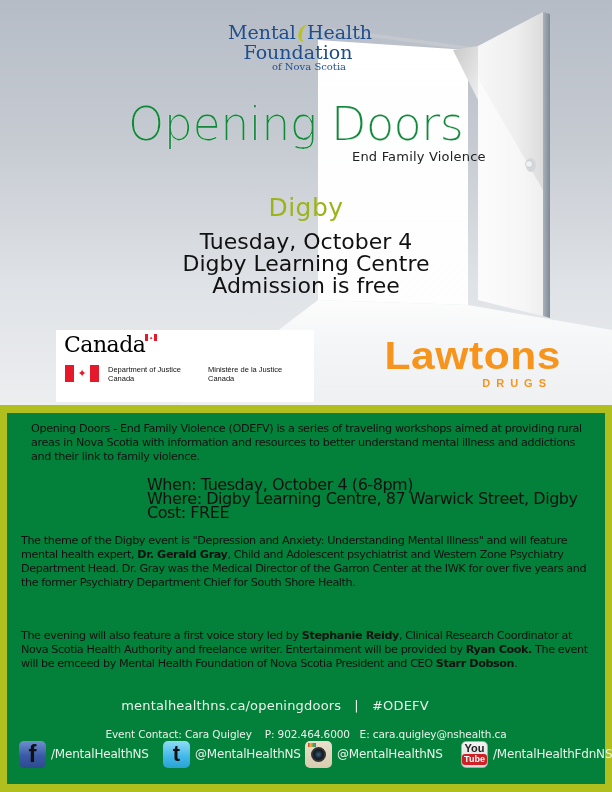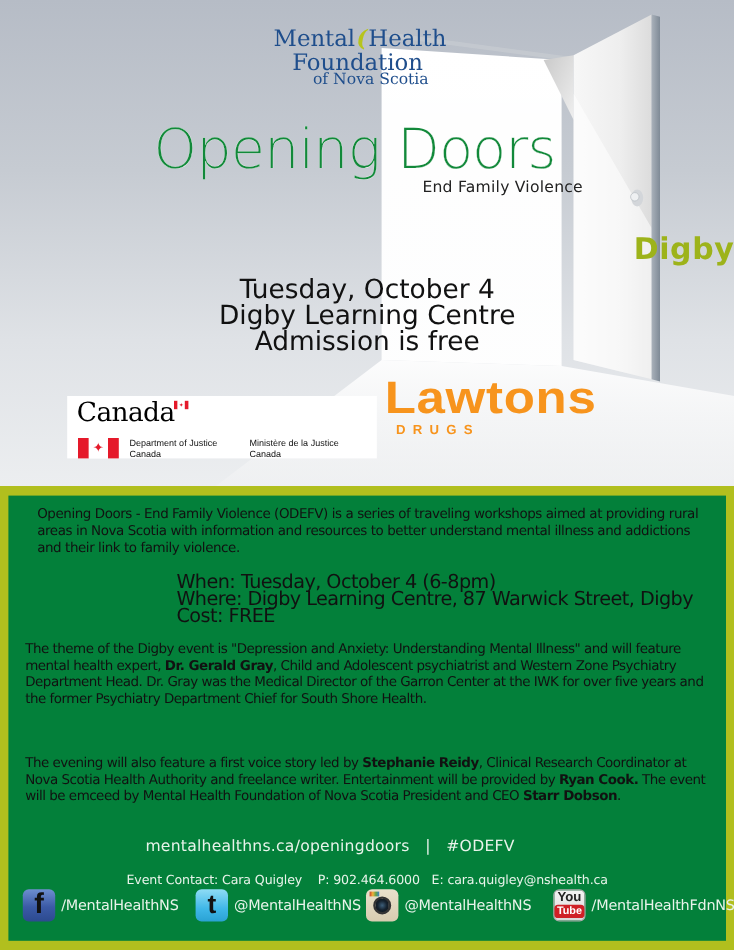--- a/index.html
+++ b/index.html
@@ -19,46 +19,46 @@
       position: absolute; left: 0; top: 0; width: 612px; height: 405px;
     }
     .door-svg { position: absolute; left: 0; top: 0; }
 
     .mhf-logo {
       position: absolute; left: 200px; top: 22px; width: 200px; text-align: center;
       font-family: "DejaVu Serif", serif; color: #1f4e8c;
     }
     .mhf-line1 { font-size: 19px; font-weight: normal; letter-spacing: 0px; line-height: 21px; white-space: nowrap; }
     .mhf-line2 { font-size: 19px; line-height: 19px; margin-left: -4px; }
-    .mhf-line3 { font-size: 13px; line-height: 10px; margin-left: 18px; }
+    .mhf-line3 { font-size: 10px; line-height: 10px; margin-left: 18px; }
     .mhf-leaf { display: inline-block; color: #b6c41d; font-weight: bold; font-size: 19px; transform: skewX(-12deg); margin: 0 1px; }
 
     .title {
       position: absolute; left: 128px; top: 98px;
       font-family: "DejaVu Sans", sans-serif; font-weight: 200;
       font-size: 46px; color: #12893a; letter-spacing: -0.5px; line-height: 52px;
       white-space: nowrap;
       -webkit-text-stroke: 0.2px #fff;
     }
     .subtitle {
       position: absolute; left: 352px; top: 149px;
       font-size: 13px; color: #222; letter-spacing: 0.2px; white-space: nowrap;
     }
     .location {
-      position: absolute; left: 0; width: 612px; top: 193px; text-align: right;
-      font-size: 25px; color: #9db31a; font-weight: bold; letter-spacing: 0.5px;
+      position: absolute; left: 0; width: 612px; top: 193px; text-align: center;
+      font-size: 25px; color: #9db31a; font-weight: normal; letter-spacing: 0.5px;
     }
     .event-lines {
       position: absolute; left: 0; width: 612px; top: 231px; text-align: center;
       font-size: 22px; color: #111; line-height: 22px;
     }
 
     
     .canada-box {
-      position: absolute; left: 56px; top: 330px; width: 258px; height: 52px;
+      position: absolute; left: 56px; top: 330px; width: 258px; height: 72px;
       background: #ffffff;
     }
     .canada-word {
       position: absolute; left: 8px; top: 2px;
       font-family: "DejaVu Serif", serif; font-size: 22px; color: #000; letter-spacing: -0.5px;
     }
     .canada-flag-mini {
       position: absolute; left: 89px; top: 4px; width: 12px; height: 7px;
       display: flex;
     }
@@ -71,21 +71,21 @@
     .justice-en {
       position: absolute; left: 52px; top: 35px; font-family: "Liberation Sans", sans-serif;
       font-size: 7.5px; color: #111; line-height: 9px;
     }
     .justice-fr {
       position: absolute; left: 152px; top: 35px; font-family: "Liberation Sans", sans-serif;
       font-size: 7.5px; color: #111; line-height: 9px;
     }
 
     .lawtons {
-      position: absolute; left: 330px; top: 312px; width: 222px; text-align: left;
+      position: absolute; left: 330px; top: 336px; width: 222px; text-align: right;
       color: #f7941d;
     }
     .lawtons-word {
       font-family: "Liberation Sans", sans-serif; font-weight: bold; font-size: 38px;
       letter-spacing: 0.5px; line-height: 40px; transform: scaleX(1.12); display: inline-block;
     }
     .lawtons-drugs {
       font-family: "Liberation Sans", sans-serif; font-weight: bold; font-size: 11px;
       letter-spacing: 6px; line-height: 12px; margin-top: 1px;
     }

